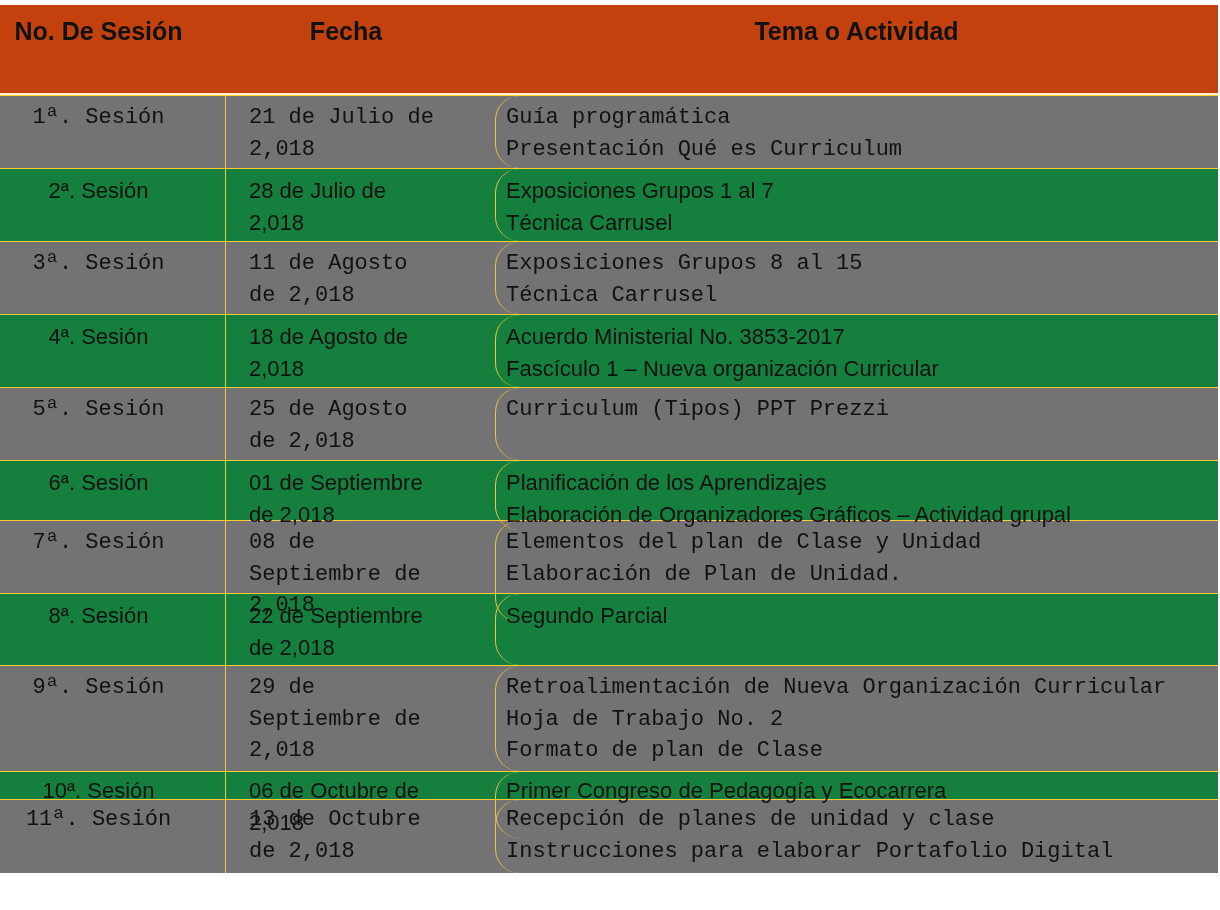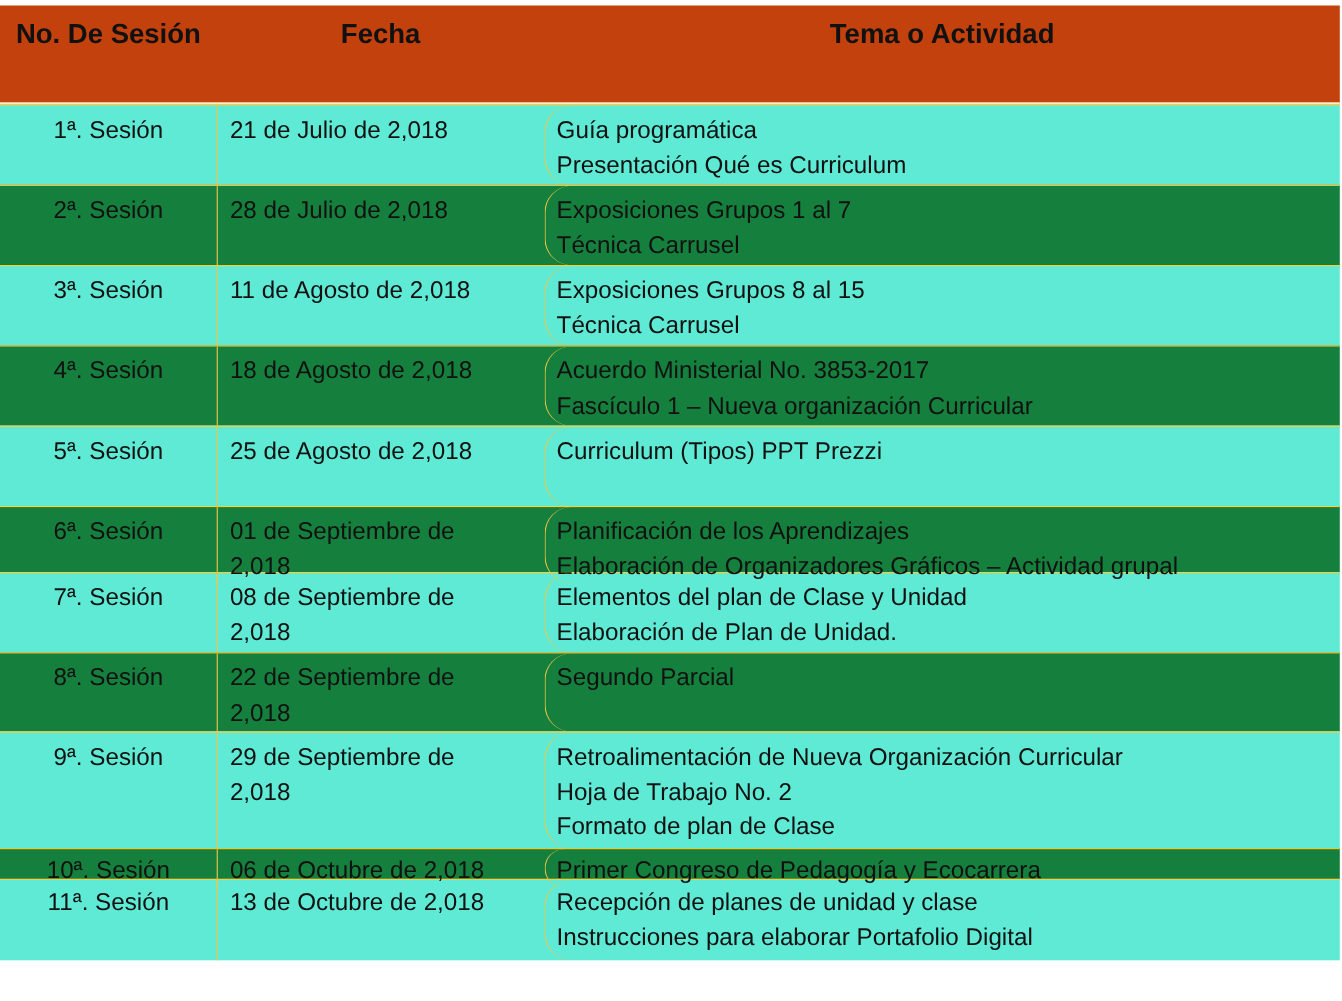--- a/index.html
+++ b/index.html
@@ -24,21 +24,21 @@
     .row {
       display: grid;
       grid-template-columns: 197px 298px 723px;
       box-sizing: border-box;
     }
     .row.head {
       background: #c2410c;
       height: 90px;
       border-bottom: 2px solid #FFF2CC;
     }
-    .row.odd { background: #5eead4; }
+    .row.odd { background: #737373; font-family: Liberation Mono, monospace; }
     .row.even { background: #15803d; }
     .row.body-row {
       border-top: 1px solid #FFCC33;
     }
     .cell {
       box-sizing: border-box;
       font-size: 22px;
       line-height: 31.5px;
       padding-top: 6px;
       white-space: normal;
@@ -51,22 +51,23 @@
       font-weight: bold;
       font-size: 25px;
       line-height: 36px;
       text-align: center;
       padding-top: 8px;
     }
     .cell.session {
       text-align: center;
     }
     .cell.date {
-      padding-left: 11px;
+      padding-left: 23px;
       padding-right: 50px;
+      margin-left: 28px;
     }
     .cell.topic {
       padding-left: 10px;
       border-radius: 24px;
     }
     .topic-line {
       display: block;
     }
   </style>
 </head>

